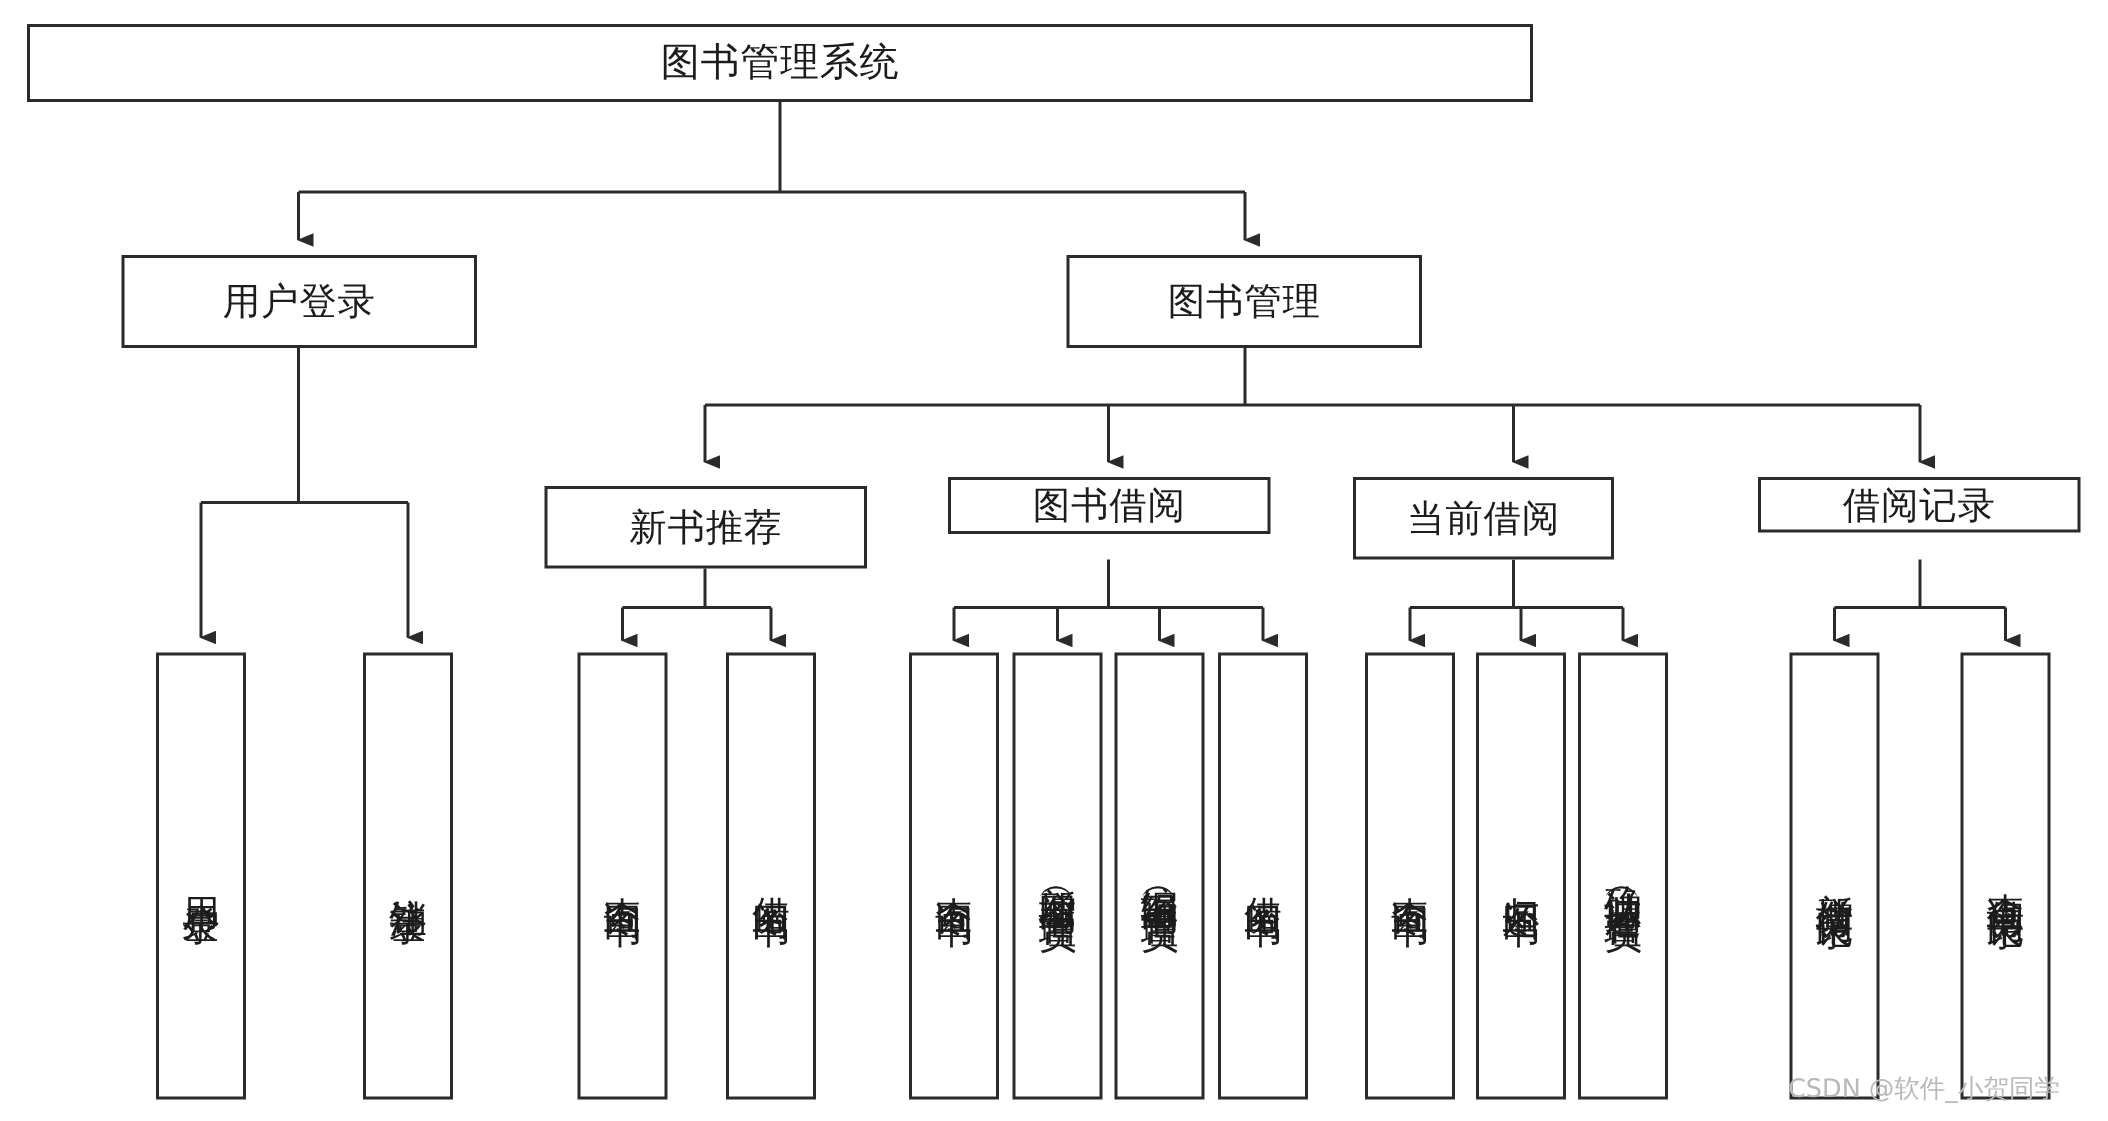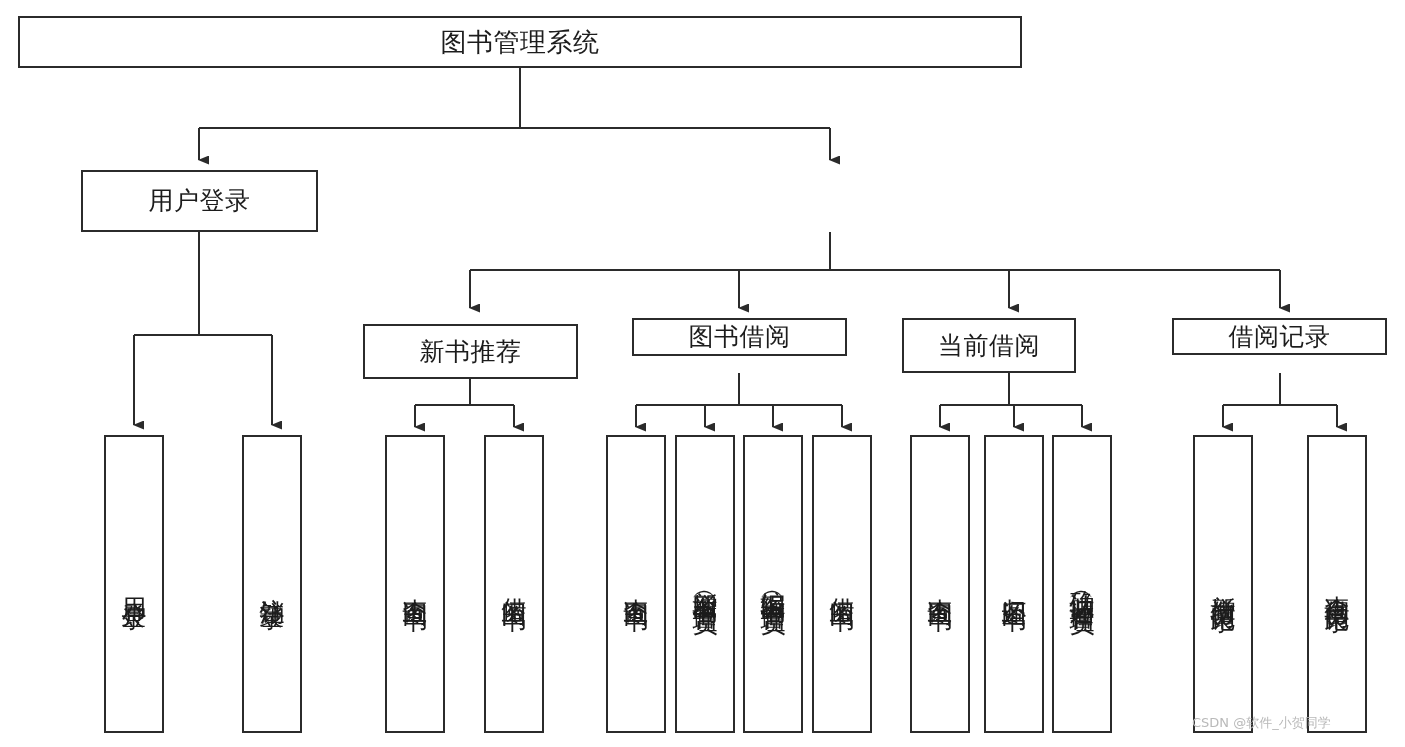--- a/index.html
+++ b/index.html
@@ -63,21 +63,21 @@
     text-orientation: upright;
     font-size: 25px;
     line-height: 1.0;
     letter-spacing: 3px;
     max-height: 100%;
   }
   #watermark {
     position: absolute;
     left: 1192px;
     top: 714px;
-    font-size: 13px;
+    font-size: 17px;
     color: #b9b9b9;
     white-space: nowrap;
     z-index: 5;
     font-family: "DejaVu Sans", "Liberation Sans", sans-serif;
   }
 </style>
 </head>
 <body>
 
 <div id="diagram-root" style="background: rgb(255, 255, 255);">
@@ -134,20 +134,23 @@
     </g>
   </svg>
 
   <div class="node horiz root" style="left: 18px; top: 16px; width: 1004px; height: 52px; border-color: rgb(43, 43, 43); background: rgb(255, 255, 255); color: rgb(28, 28, 28);">
     <span class="node-label">图书管理系统</span>
   </div>
 
   <div class="node horiz" style="left: 81px; top: 170px; width: 237px; height: 62px; border-color: rgb(43, 43, 43); background: rgb(255, 255, 255); color: rgb(28, 28, 28);">
     <span class="node-label">用户登录</span>
   </div>
+  <div class="node horiz" style="left: 711px; top: 170px; width: 237px; height: 62px; border-color: rgb(43, 43, 43); background: rgb(255, 255, 255); color: rgb(28, 28, 28);">
+    <span class="node-label">图书管理</span>
+  </div>
 
   <div class="node horiz" style="left: 363px; top: 324px; width: 215px; height: 55px; border-color: rgb(43, 43, 43); background: rgb(255, 255, 255); color: rgb(28, 28, 28);">
     <span class="node-label">新书推荐</span>
   </div>
   <div class="node horiz" style="left: 632px; top: 318px; width: 215px; height: 38px; border-color: rgb(43, 43, 43); background: rgb(255, 255, 255); color: rgb(28, 28, 28);">
     <span class="node-label">图书借阅</span>
   </div>
   <div class="node horiz" style="left: 902px; top: 318px; width: 174px; height: 55px; border-color: rgb(43, 43, 43); background: rgb(255, 255, 255); color: rgb(28, 28, 28);">
     <span class="node-label">当前借阅</span>
   </div>

